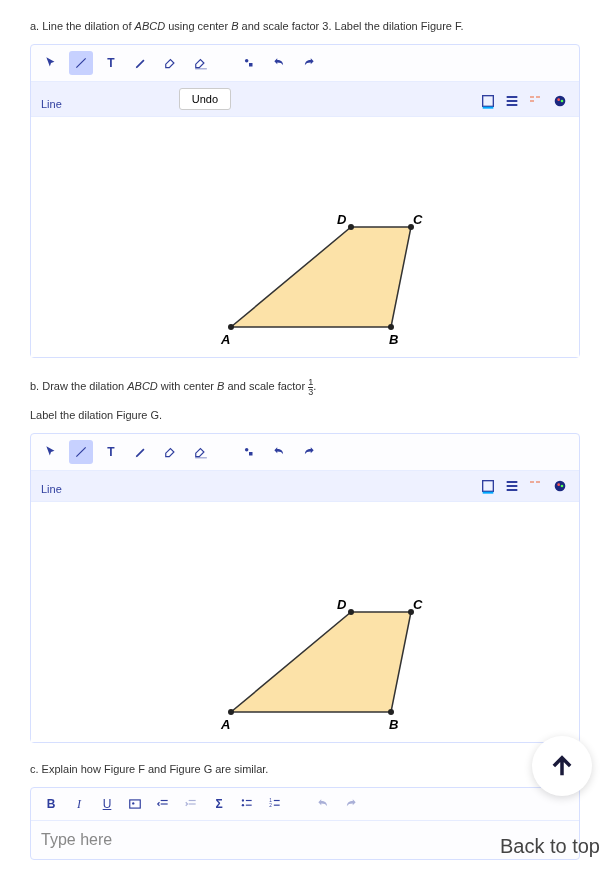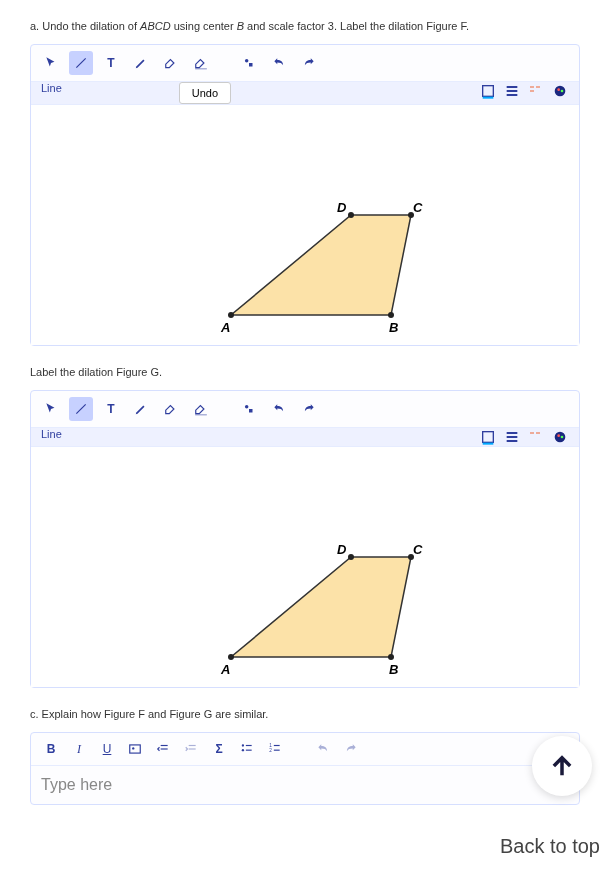--- a/index.html
+++ b/index.html
@@ -6,21 +6,21 @@
 body{font-family:Arial,sans-serif;background:#fff;width:610px;height:876px;position:relative;overflow:hidden}
 .content{padding:20px 30px}
 .intro{font-size:11px;color:#333;margin-bottom:12px}
 .prompt{font-size:11px;color:#333;margin-bottom:12px}
 .prompt em{font-style:italic}
 .widget{border:1px solid #d6dfff;border-radius:4px;background:#fdfdff;margin-bottom:20px}
 .toolbar{display:flex;gap:6px;padding:6px 8px;border-bottom:1px solid #e6ecff;align-items:center}
 .tool{width:24px;height:24px;display:flex;align-items:center;justify-content:center;border-radius:3px;color:#2f3e9e;font-size:12px;cursor:pointer}
 .tool.active{background:#c7d1ff}
 .tool svg{width:14px;height:14px}
-.statusbar{display:flex;align-items:flex-start;padding:0 10px;background:#eef1ff;border-bottom:1px solid #e6ecff;font-size:11px;color:#2f3e9e}
+.statusbar{display:flex;align-items:flex-end;padding:6px 10px;background:#eef1ff;border-bottom:1px solid #e6ecff;font-size:11px;color:#2f3e9e}
 .statusbar .status-label{flex:0 0 auto}
 .statusbar .spacer{flex:1}
 .undo-btn{background:#fff;border:1px solid #ccc;border-radius:3px;padding:4px 12px;font-size:11px;cursor:pointer;margin-left:117px}
 .right-icons{display:flex;gap:6px;align-items:center}
 .ricon{width:18px;height:18px;display:flex;align-items:center;justify-content:center;color:#2f3e9e}
 .ricon svg{width:16px;height:16px}
 .canvas{height:240px;position:relative;background:#fff}
 .polygon{position:absolute;left:180px;top:90px}
 .pt-label{position:absolute;font-style:italic;font-weight:bold;font-size:13px}
 .text-widget{border:1px solid #d6dfff;border-radius:4px;background:#fdfdff}
@@ -33,21 +33,21 @@
 .frac{display:inline-block;vertical-align:middle;text-align:center;font-size:9px;line-height:9px}
 .frac .num{border-bottom:1px solid #333;display:block}
 .frac .den{display:block}
 </style>
 </head>
 <body>
 
 <div class="content">
 
   <p class="prompt">
-    <span>a. Undo the dilation of </span><em>ABCD</em><span> using center </span><em>B</em><span> and scale factor 3. Label the dilation Figure F.</span>
+    <span>a. Line the dilation of </span><em>ABCD</em><span> using center </span><em>B</em><span> and scale factor 3. Label the dilation Figure F.</span>
   </p>
 
   <div class="widget">
     <div class="toolbar">
       <div class="tool">
           <svg viewBox="0 0 24 24">
             <path d="M4 2l6 16 2-6 6-2z" fill="#2f3e9e"></path>
           </svg>
         </div>
       <div class="tool active">
@@ -132,20 +132,23 @@
         <circle cx="200" cy="20" r="3" fill="#222"></circle>
           <circle cx="140" cy="20" r="3" fill="#222"></circle>
       </svg>
       <span class="pt-label" style="left:190px;top:215px">A</span>
       <span class="pt-label" style="left:358px;top:215px">B</span>
       <span class="pt-label" style="left:382px;top:95px">C</span>
       <span class="pt-label" style="left:306px;top:95px">D</span>
     </div>
   </div>
 
+  <p class="prompt">
+    <span>b. Draw the dilation </span><em>ABCD</em><span> with center </span><em>B</em><span> and scale factor </span><span class="frac"><span class="num">1</span><span class="den">3</span></span><span>.</span>
+  </p>
   <p class="prompt">Label the dilation Figure G.</p>
 
   <div class="widget">
     <div class="toolbar">
       <div class="tool">
           <svg viewBox="0 0 24 24">
             <path d="M4 2l6 16 2-6 6-2z" fill="#2f3e9e"></path>
           </svg>
         </div>
       <div class="tool active">

